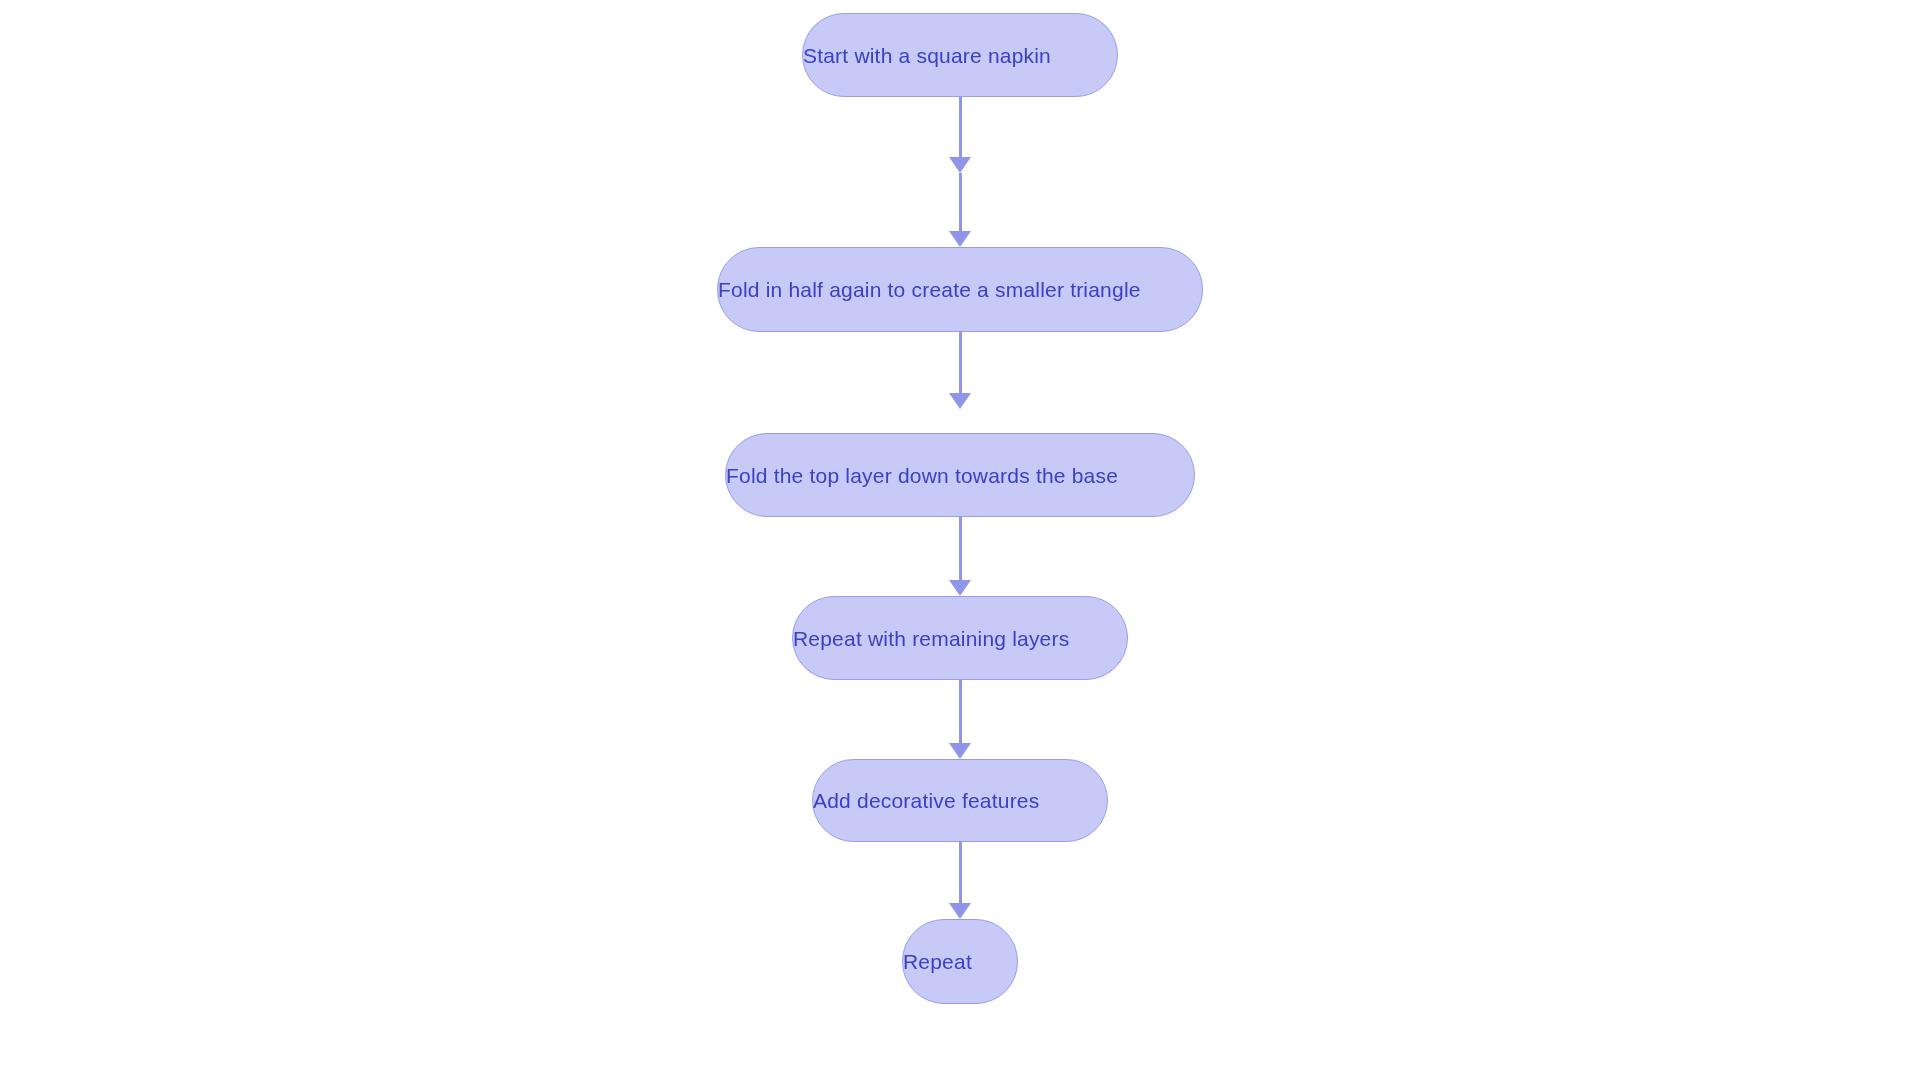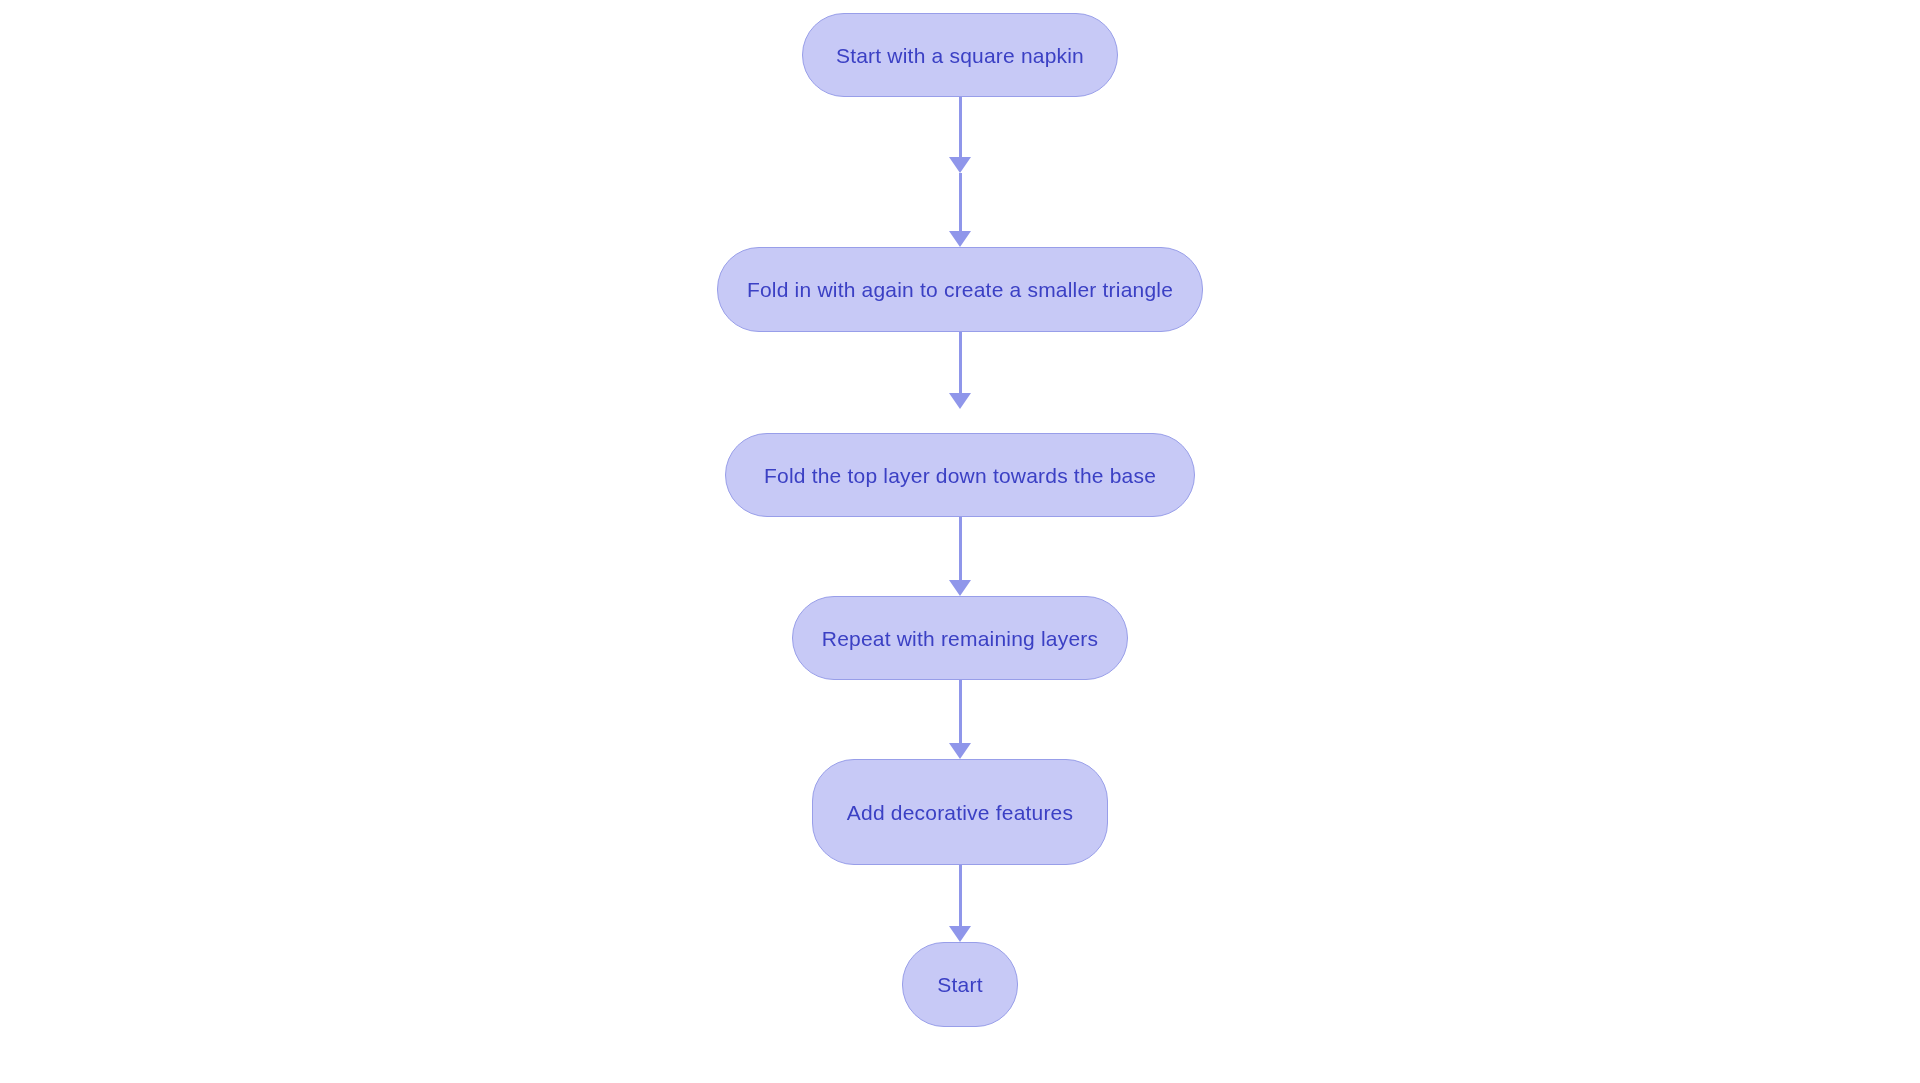--- a/index.html
+++ b/index.html
@@ -24,36 +24,36 @@
     left: 0;
     top: 13px;
     width: 100%;
     display: flex;
     flex-direction: column;
     align-items: center;
   }
   .node {
     display: flex;
     align-items: center;
-    justify-content: center;
+    justify-content: flex-start;
     background: var(--node-fill);
     border: 1.5px solid var(--node-border);
     border-radius: 42px;
     color: var(--node-text);
     font-size: 21px;
     line-height: 1;
     white-space: nowrap;
     letter-spacing: 0.2px;
   }
   .n0 { width: 316px; height: 84px; }
   .n1 { width: 436px; height: 87px; }
   .n2 { width: 486px; height: 85px; }
   .n3 { width: 470px; height: 84px; margin-top: 24px; }
   .n4 { width: 336px; height: 84px; }
-  .n5 { width: 296px; height: 106px; }
+  .n5 { width: 296px; height: 83px; }
   .n6 { width: 116px; height: 85px; }
   .arrow {
     display: flex;
     flex-direction: column;
     align-items: center;
   }
   .a0 { height: 76px; }
   .a1 { height: 74px; }
   .a2 { height: 77px; }
   .a3 { height: 79px; }
@@ -88,21 +88,21 @@
       <div class="head"></div>
     </div>
 
 
     <div class="arrow a1">
       <div class="shaft"></div>
       <div class="head"></div>
     </div>
 
     <div class="node n2">
-      <span>Fold in with again to create a smaller triangle</span>
+      <span>Fold in half again to create a smaller triangle</span>
     </div>
 
     <div class="arrow a2">
       <div class="shaft"></div>
       <div class="head"></div>
     </div>
 
     <div class="node n3">
       <span>Fold the top layer down towards the base</span>
     </div>
@@ -124,17 +124,17 @@
     <div class="node n5">
       <span>Add decorative features</span>
     </div>
 
     <div class="arrow a5">
       <div class="shaft"></div>
       <div class="head"></div>
     </div>
 
     <div class="node n6">
-      <span>Start</span>
+      <span>Repeat</span>
     </div>
 
   </div>
 </div>
 
 </body></html>

